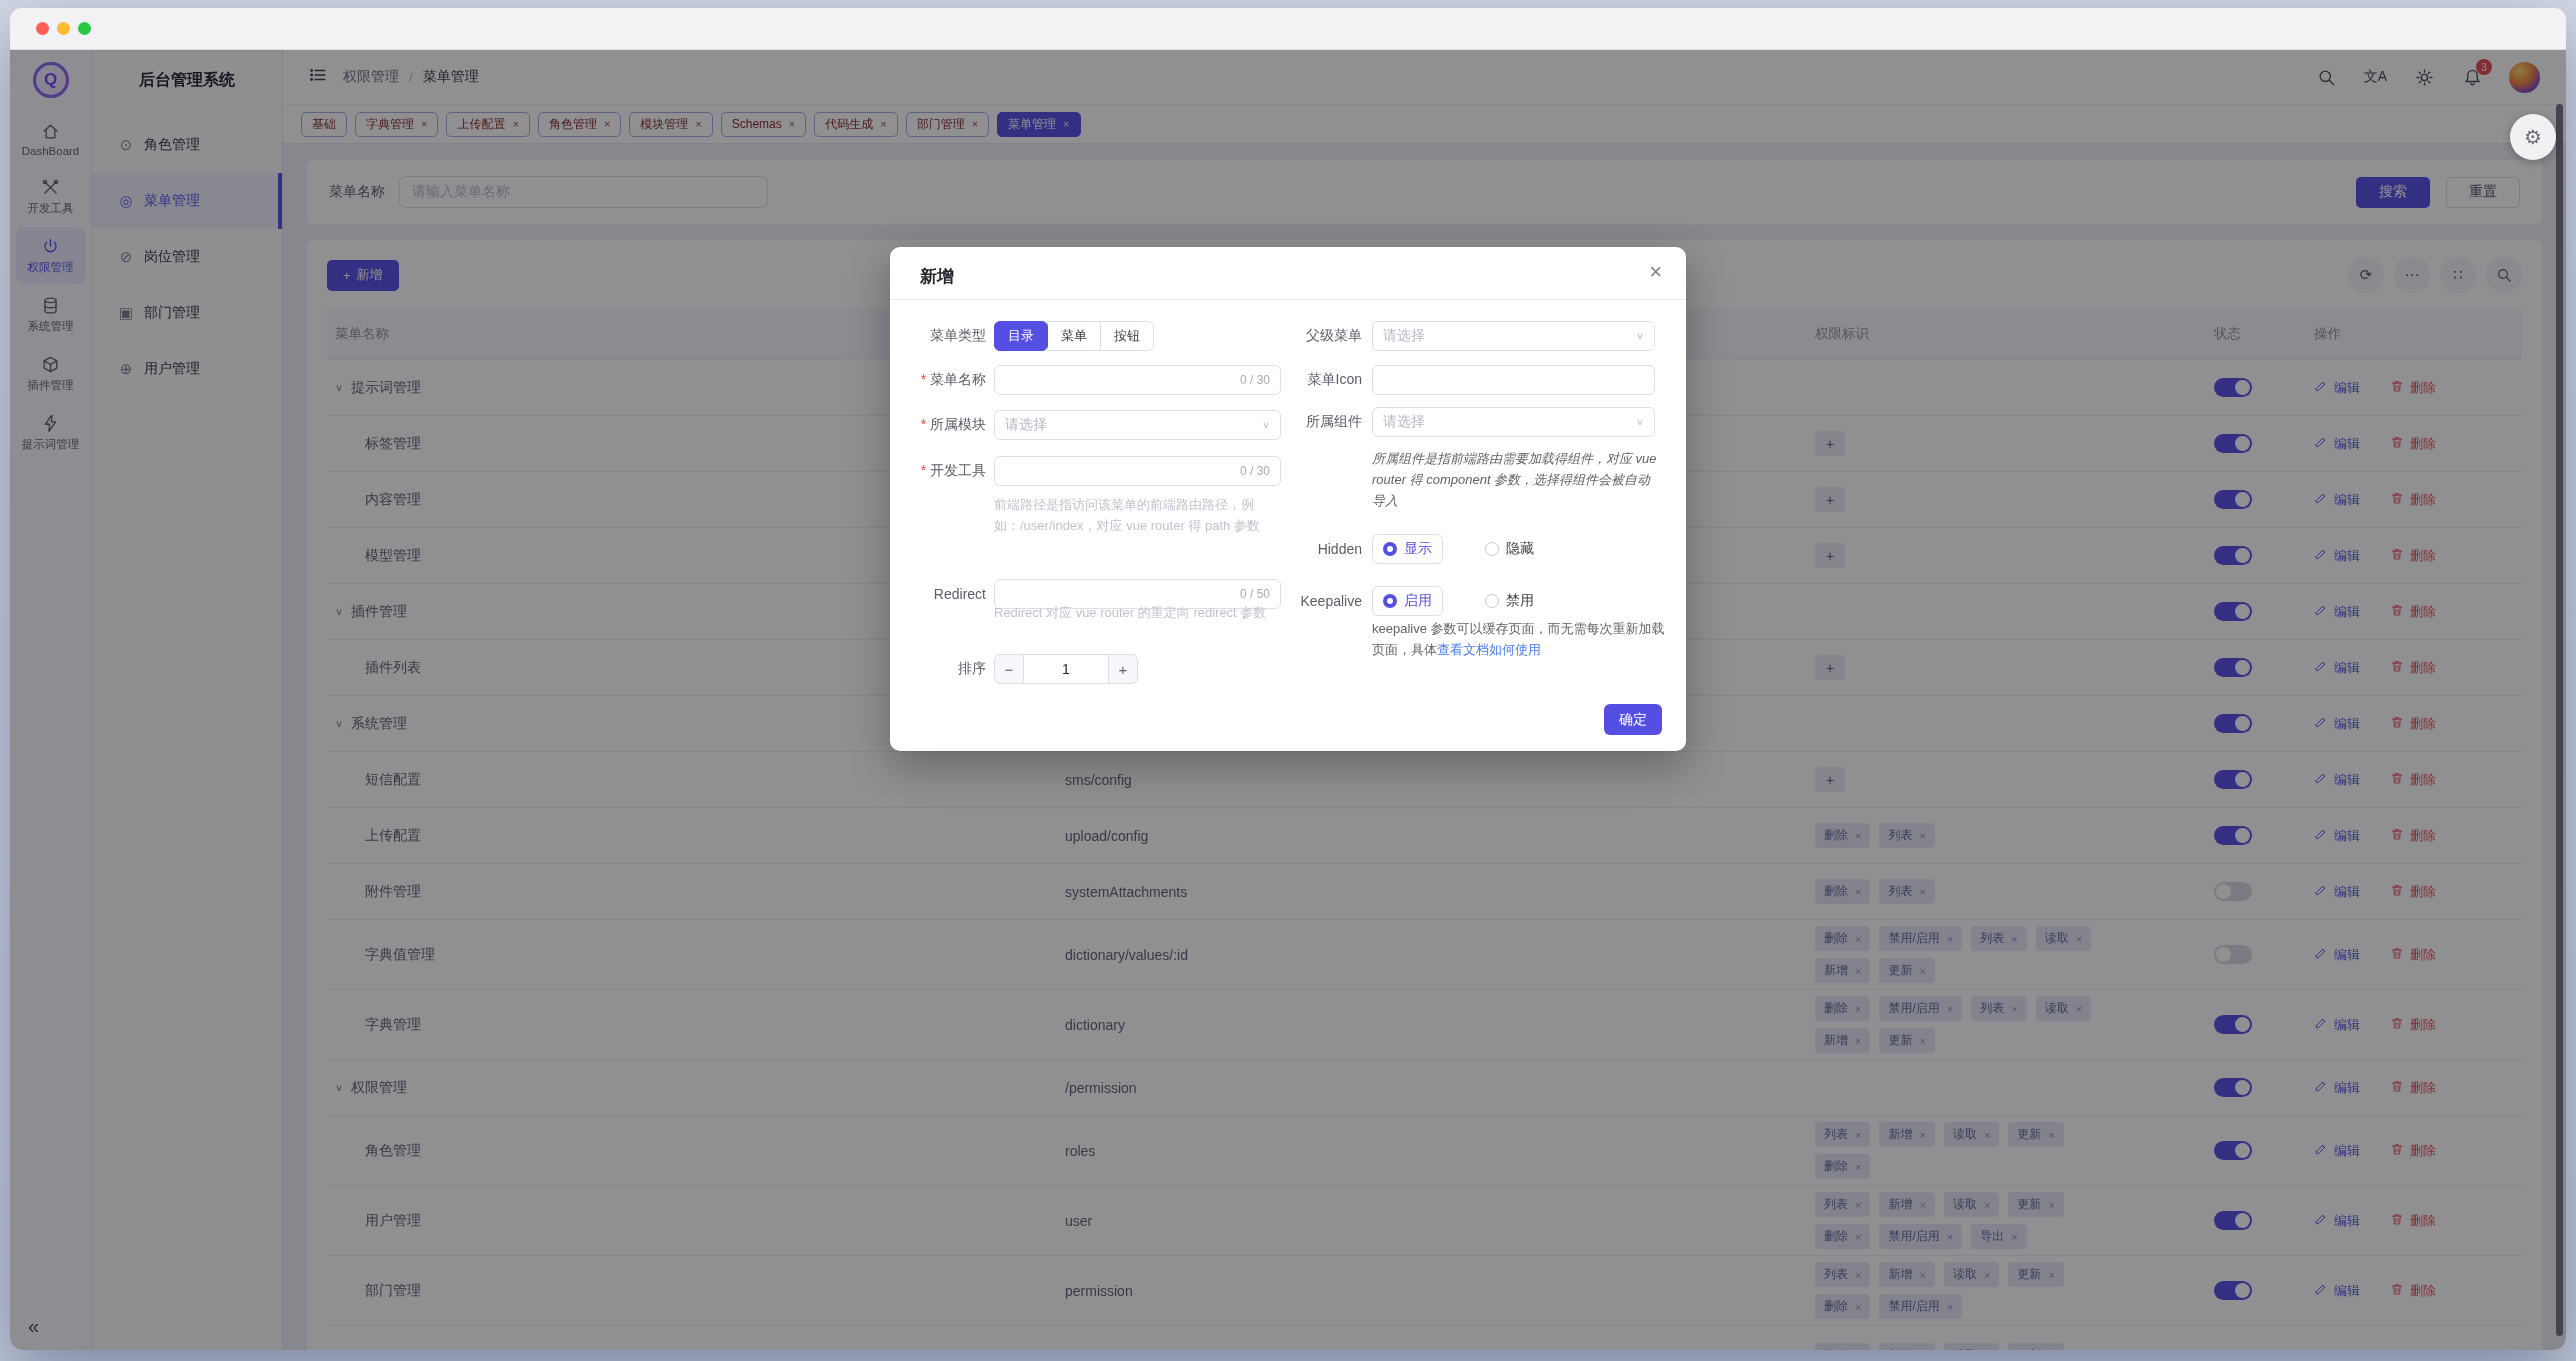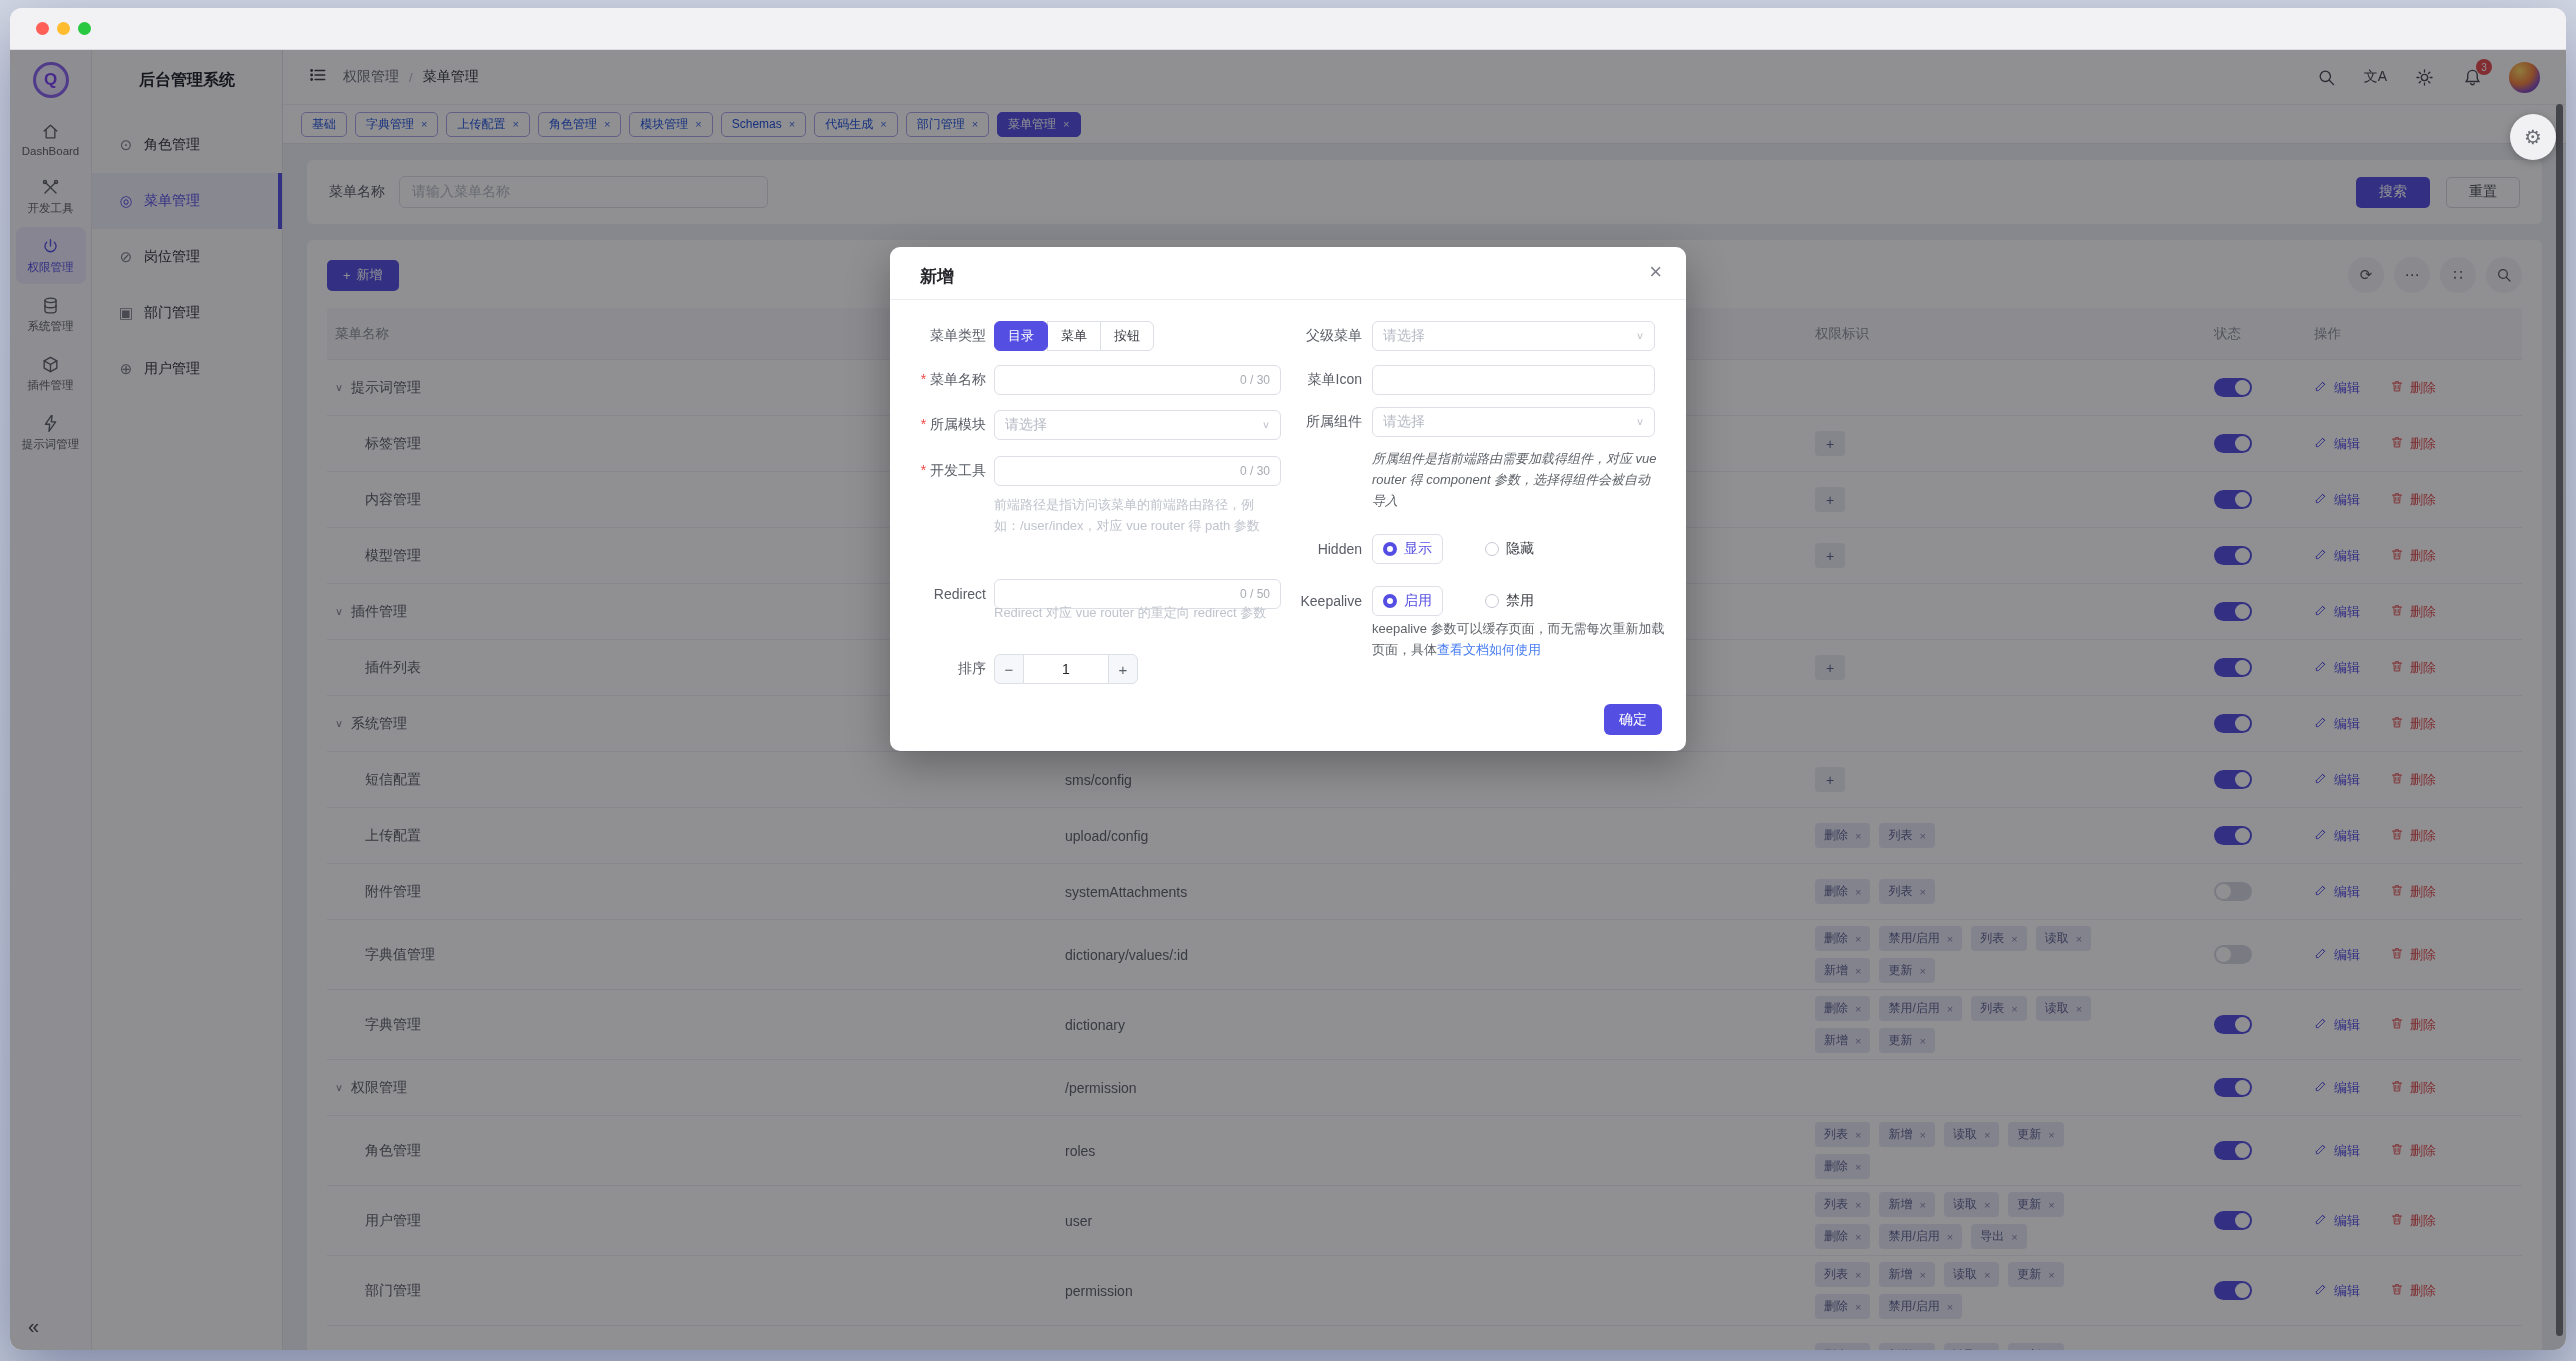--- a/index.html
+++ b/index.html
@@ -39,21 +39,21 @@
   .crumb-sep{font-size:13px;color:#b4b7bf;}
   .crumb2{font-size:14px;color:#34363c;}
   .hicons{margin-left:auto;display:flex;align-items:center;gap:26px;color:#44464c;}
   .hic{width:22px;height:22px;display:flex;align-items:center;justify-content:center;cursor:pointer;position:relative;}
   .hic svg{width:19px;height:19px;stroke:currentColor;fill:none;stroke-width:1.7;stroke-linecap:round;}
   .hic.txt{font-size:14px;width:auto;}
   .badge{position:absolute;top:-7px;right:-9px;min-width:16px;height:16px;border-radius:8px;background:#e5484d;color:#fff;font-size:10px;display:flex;align-items:center;justify-content:center;padding:0 4px;}
   .avatar{width:31px;height:31px;border-radius:50%;background:radial-gradient(circle at 35% 28%,#ffd75e 0%,#f2803c 45%,#8f4fb8 70%,#2b3f8f 100%);cursor:pointer;}
 
   .tabbar{height:40px;background:#fff;border-top:1px solid #f0f0f3;border-bottom:1px solid #e6e6ec;display:flex;align-items:center;gap:8px;padding:0 18px;flex:none;}
-  .tab{height:25px;padding:0 10px;border:1px solid #a9a5e8;border-radius:5px;color:#1d4ed8;font-size:12px;display:flex;align-items:center;gap:7px;cursor:pointer;background:#fff;}
+  .tab{height:25px;padding:0 10px;border:1px solid #a9a5e8;border-radius:5px;color:#7f1d1d;font-size:12px;display:flex;align-items:center;gap:7px;cursor:pointer;background:#fff;}
   .tab .tx{font-size:11px;opacity:.85;}
   .tab.active{background:var(--primary);border-color:var(--primary);color:#fff;}
 
   .content{flex:1;background:#eef0f4;padding:16px 24px;overflow:hidden;}
   .card{background:#fff;border-radius:6px;}
   .searchcard{height:64px;display:flex;align-items:center;padding:0 22px;gap:14px;}
   .f-label{font-size:14px;color:#5a5d66;}
   .s-input{width:369px;height:32px;border:1px solid #dcdfe6;border-radius:6px;display:flex;align-items:center;padding:0 12px;font-size:14px;color:#b6bac4;background:#fff;}
   .s-btns{margin-left:auto;display:flex;gap:16px;}
   .btn{height:31px;padding:0 22px;border-radius:5px;font-size:14px;display:flex;align-items:center;justify-content:center;cursor:pointer;border:1px solid transparent;}

